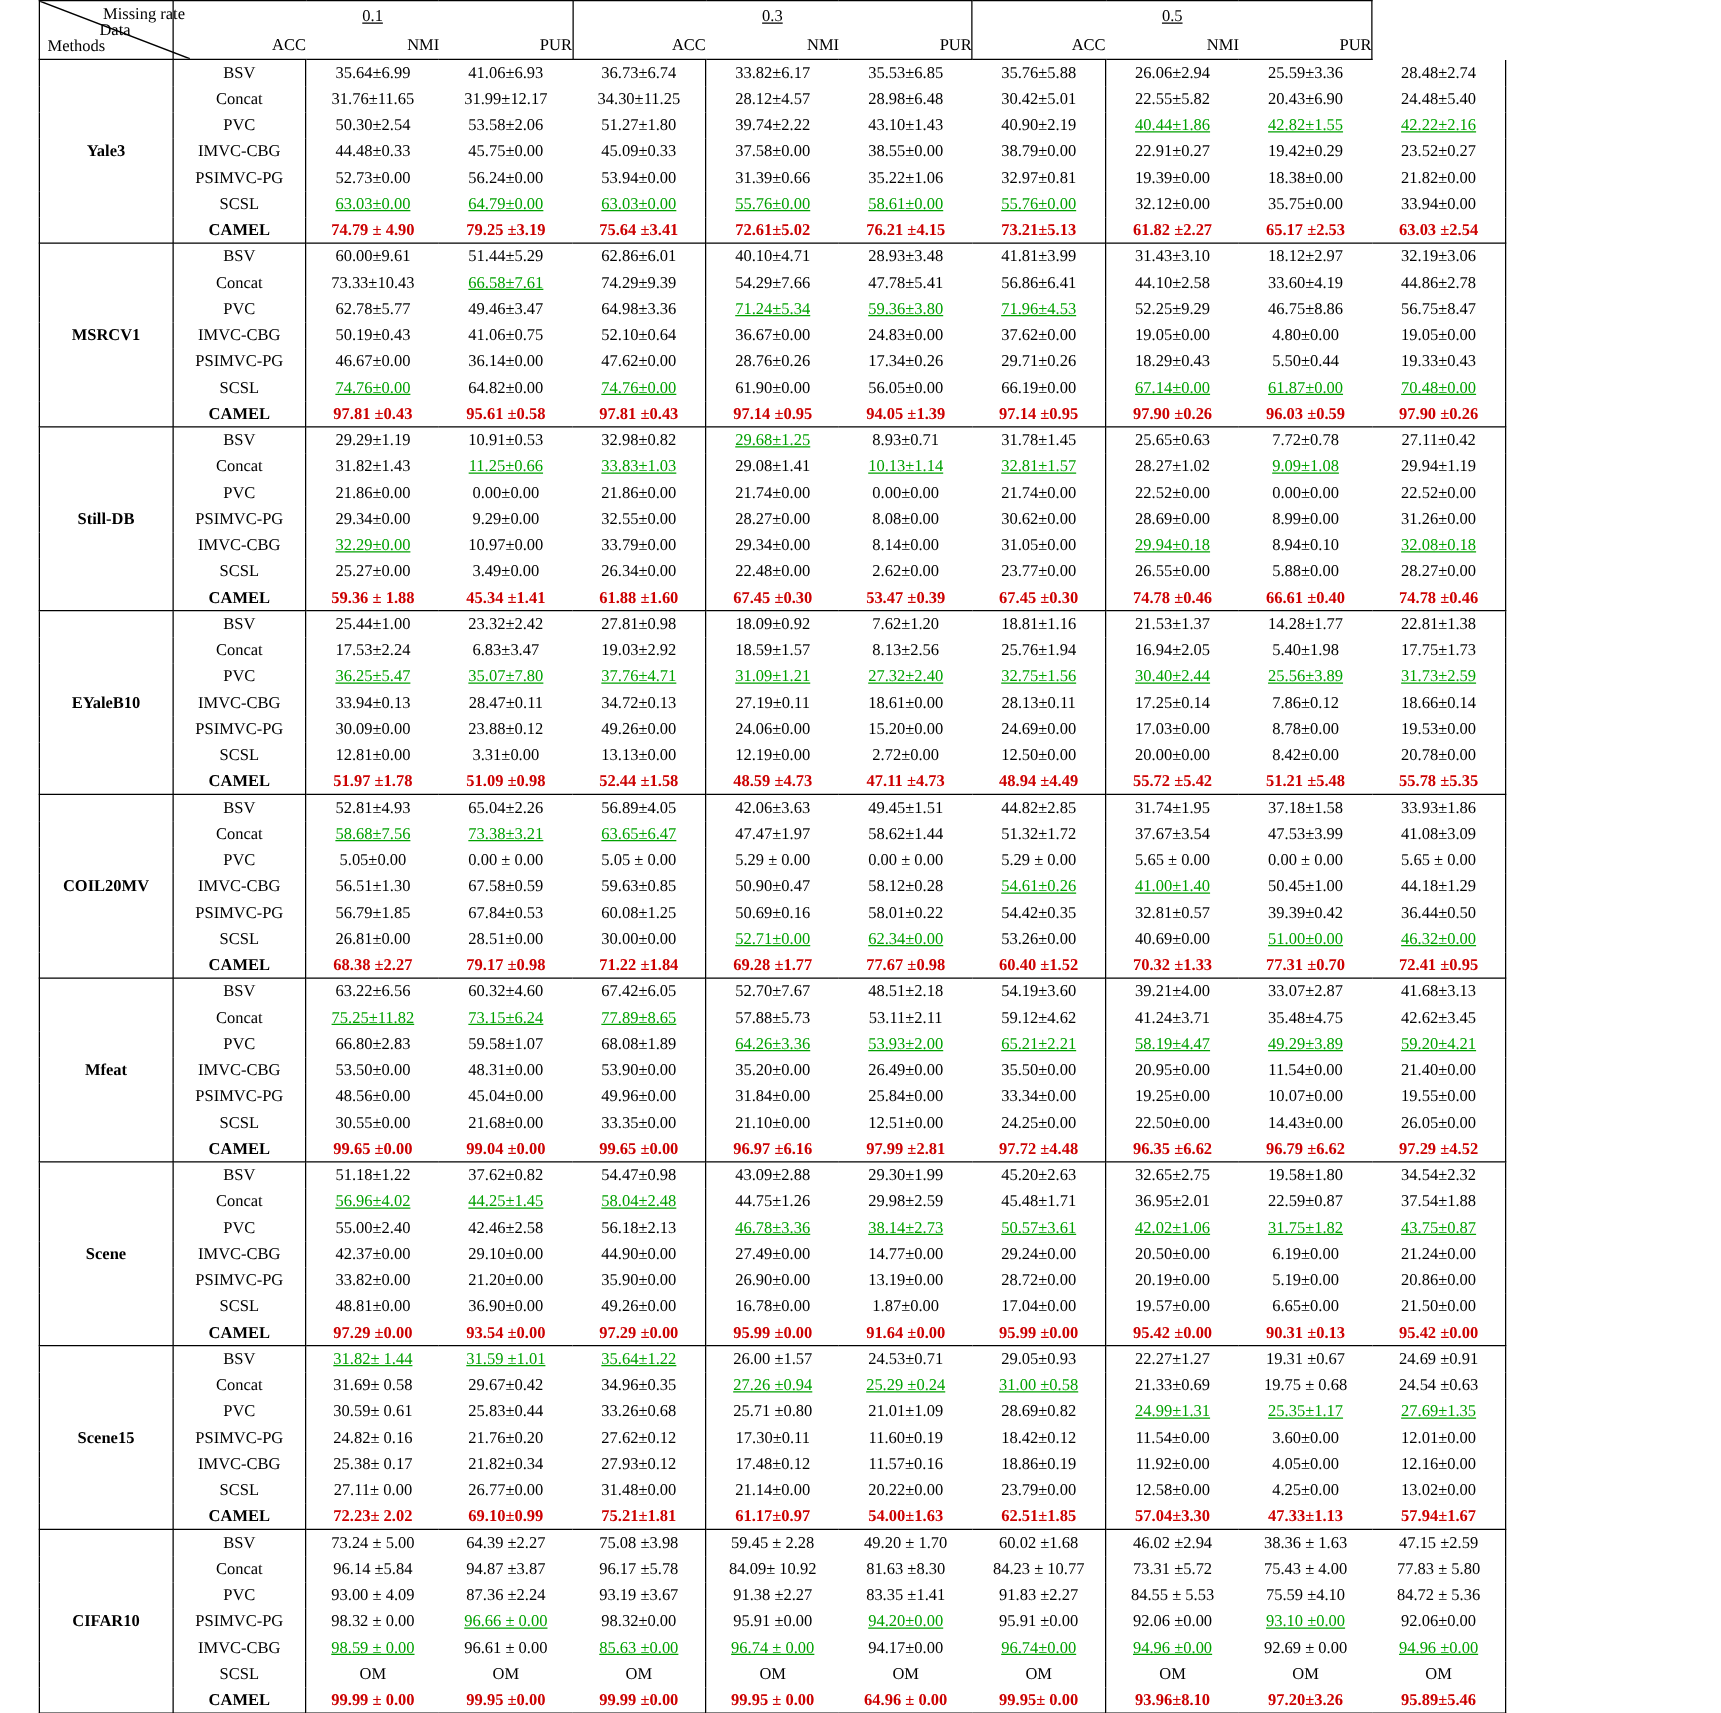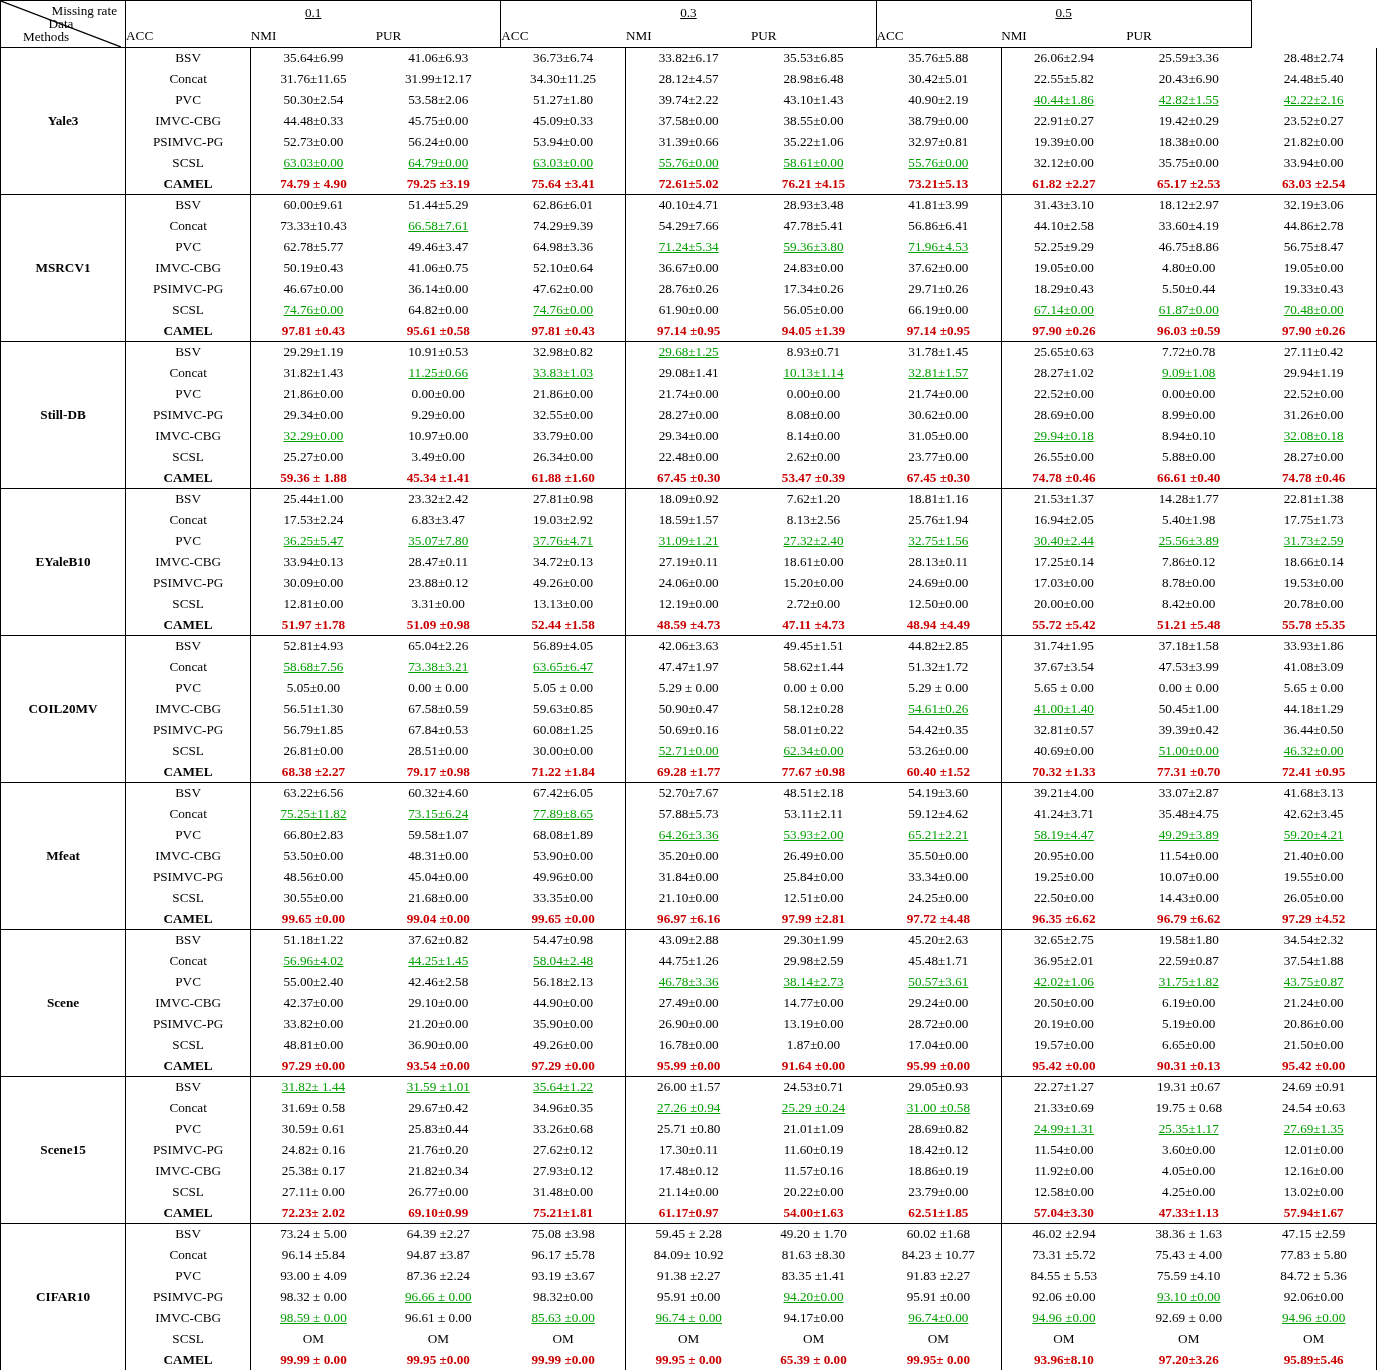--- a/index.html
+++ b/index.html
@@ -1,36 +1,36 @@
 <!DOCTYPE html>
 <html><head>
 <meta charset="utf-8">
 <style>
   html,body{margin:0;padding:0;background:#fff;}
   body{font-family:"Liberation Serif", serif; color:#000;}
   #wrap{width:1377px;}
-  table.main{border-collapse:collapse;width:1377px;table-layout:fixed;font-size:13.2px;}
+  table.main{border-collapse:collapse;width:1174px;table-layout:fixed;font-size:13.2px;margin-left:31px;}
   table.main td, table.main th{padding:0;margin:0;}
   .bt{border-top:1.4px solid #000;}
   .bb{border-bottom:1.4px solid #000;}
   .bl{border-left:1.4px solid #000;}
   .br{border-right:1.4px solid #000;}
   .datacol{width:120px;text-align:center;vertical-align:middle;font-weight:bold;}
   .methcol{width:138px;text-align:center;}
   .valcol{text-align:center;width:126px;}
   .rowh{height:21px;}
   .camel{font-weight:bold;color:#cc0000;}
   .best{color:#00a000;text-decoration:underline;}
   .corner{position:relative;height:46px;width:120px;}
   .corner .diag{position:absolute;left:0;top:0;width:100%;height:100%;}
   .corner .mr{position:absolute;right:4px;top:2px;font-size:13.2px;}
-  .corner .mt{position:absolute;left:22px;bottom:2px;font-size:13.2px;}
+  .corner .mt{position:absolute;left:6px;bottom:2px;font-size:13.2px;}
   .dataword{position:absolute;left:50%;top:50%;transform:translate(-50%,-50%);font-size:13.2px;}
   .rate{text-align:center;font-size:13.2px;text-decoration:underline;}
-  .subhdr td{font-size:13.2px;text-align:left;}
+  .subhdr td{font-size:13.2px;text-align:right;}
   .cellpad{padding:1px 2px;}
 </style>
 </head>
 <body>
 
 <div id="wrap">
   <table class="main">
     <thead>
       <tr>
         <td class="bt bb bl br" rowspan="2">
@@ -812,21 +812,21 @@
           <td class="valcol cellpad">OM</td>
           <td class="valcol cellpad">OM</td>
           <td class="valcol cellpad br">OM</td>
         </tr>
         <tr class="rowh">
           <td class="methcol br cellpad bb" style="font-weight: bold;">CAMEL</td>
           <td class="valcol cellpad bb camel">99.99 ± 0.00</td>
           <td class="valcol cellpad bb camel">99.95 ±0.00</td>
           <td class="valcol cellpad br bb camel">99.99 ±0.00</td>
           <td class="valcol cellpad bb camel">99.95 ± 0.00</td>
-          <td class="valcol cellpad bb camel">65.39 ± 0.00</td>
+          <td class="valcol cellpad bb camel">64.96 ± 0.00</td>
           <td class="valcol cellpad br bb camel">99.95± 0.00</td>
           <td class="valcol cellpad bb camel">93.96±8.10</td>
           <td class="valcol cellpad bb camel">97.20±3.26</td>
           <td class="valcol cellpad br bb camel">95.89±5.46</td>
         </tr>
       </tbody>
   </table>
 </div>
 
 </body></html>

